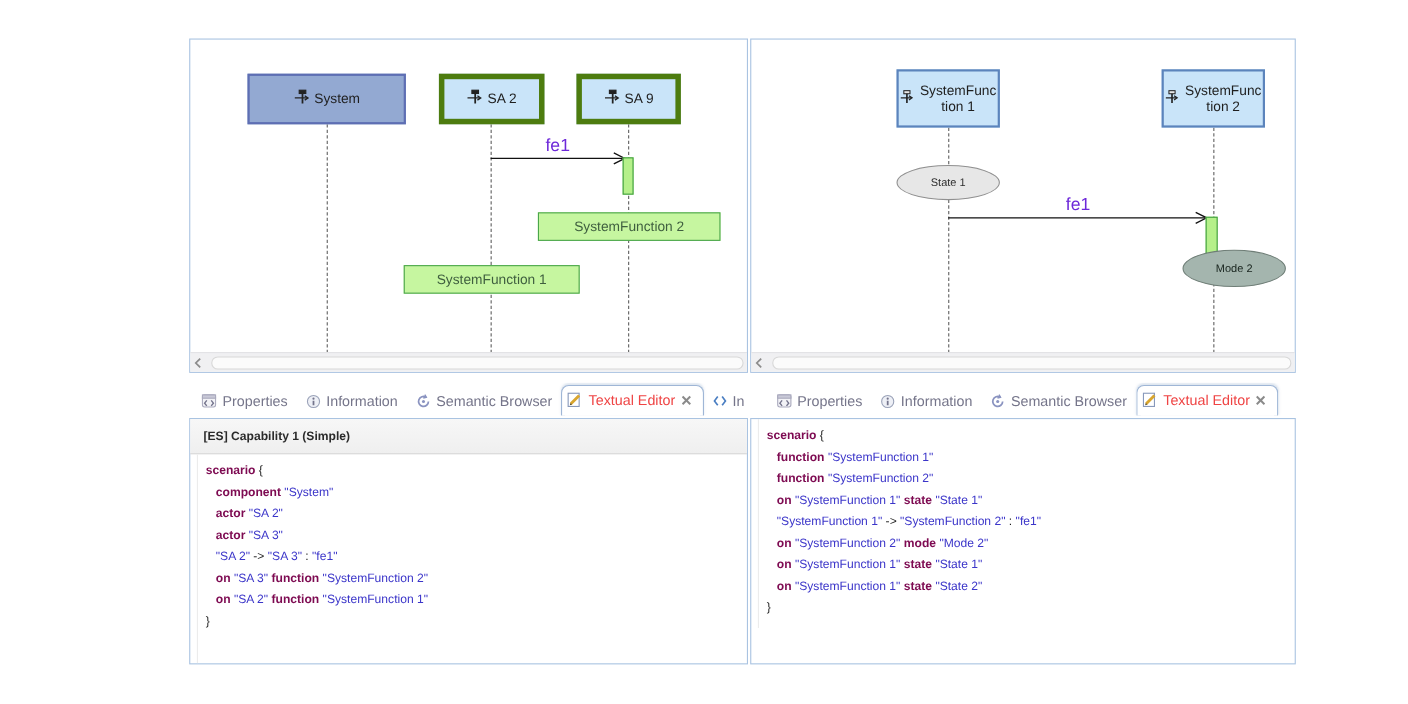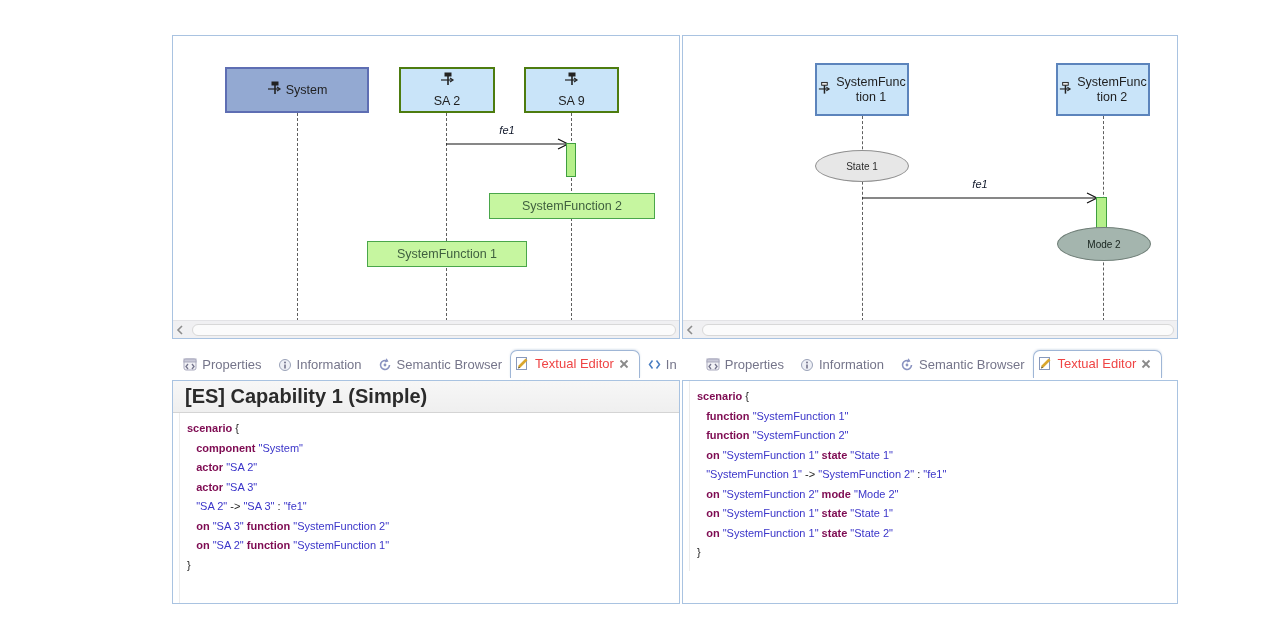--- a/index.html
+++ b/index.html
@@ -8,47 +8,47 @@
   .col { position:absolute; top:0; height:569px; }
   .col-left  { left:0;   width:508px; }
   .col-right { left:510px; width:496px; }
 
   
   .diagram-box { position:absolute; left:0; top:0; width:100%; height:304px; border:1px solid #a9c3e1; background:#ffffff; }
   .canvas { position:absolute; left:0; top:0; width:100%; height:284px; }
   .lifeline { position:absolute; width:0; border-left:1px dashed #5f5f5f; }
   .head { position:absolute; display:flex; align-items:center; justify-content:center; gap:4px; font-size:12.5px; color:#1f1f1f; }
   .head-system { background:#93a9d2; border:2px solid #5e6eb3; }
-  .head-actor  { background:#c9e4f9; border:2px solid #4d7c0f;flex-direction:column; }
+  .head-actor  { background:#c9e4f9; border:5px solid #4d7c0f; }
   .head-func   { background:#c9e4f9; border:2px solid #5c84bc; }
   .head-func .wrap-label { width:72px; text-align:center; word-break:break-all; line-height:15px; }
   .fnbox { position:absolute; background:#c6f6a0; border:1px solid #4aa64a; color:#3f5f3f;
            display:flex; align-items:center; justify-content:center; font-size:12.5px; }
   .execbar { position:absolute; background:#b5f08a; border:1px solid #3f9e3f; }
-  .msg-label { position:absolute; font-size:11px; color:#0f172a; transform:translateX(-50%);font-style:italic; }
+  .msg-label { position:absolute; font-size:16px; color:#6d28d9; transform:translateX(-50%); }
   .ellipse { position:absolute; border-radius:50%; display:flex; align-items:center; justify-content:center; font-size:10px; }
   .ellipse-state { background:#e7e7e7; border:1px solid #909090; color:#2d2d2d; }
   .ellipse-mode  { background:#a4b5ae; border:1px solid #6f7e77; color:#17231d; }
   .arrow-svg { position:absolute; overflow:visible; }
 
   
   .hscroll { position:absolute; left:0; top:284px; width:100%; height:18px; background:#f0f0f2; border-top:1px solid #e3e3e6; display:flex; align-items:center; }
   .hscroll .chev { width:16px; height:16px; display:flex; align-items:center; justify-content:center; }
   .hscroll .thumb { flex:1; height:12px; margin:0 3px; background:#fbfbfb; border:1px solid #d8d8d8; border-radius:6px; }
 
   
   .tabbar { position:absolute; left:0; top:313px; width:100%; height:30px; display:flex; align-items:flex-end; overflow:hidden;justify-content:center; }
   .tab { display:flex; align-items:center; gap:5px; font-size:13px; color:#75758a; padding:5px 8px 6px 8px; white-space:nowrap; }
   .tab.active { background:#ffffff; border:1px solid #9fb6d6; border-bottom:none; border-radius:7px 7px 0 0; color:#ef4444; box-shadow:0 -1px 2px rgba(120,150,190,.25); padding:5px 10px 7px 4px; }
   .tab.partial { max-width:40px; overflow:hidden; padding-right:0; flex:none; }
   .tab .ic { flex:none; display:flex; }
 
   
   .editor { position:absolute; left:0; top:345px; width:100%; height:224px; border:1px solid #a9c3e1; background:#ffffff; }
-  .ed-header { height:32px; background:linear-gradient(#f7f7f7,#efefef); border-bottom:1px solid #d4d4d4; display:flex; align-items:center; padding-left:12px; font-size:20px; font-weight:bold; color:#2b2b2b; }
+  .ed-header { height:32px; background:linear-gradient(#f7f7f7,#efefef); border-bottom:1px solid #d4d4d4; display:flex; align-items:center; padding-left:12px; font-size:11px; font-weight:bold; color:#2b2b2b; }
   .ed-code { position:relative; height:calc(100% - 32px); padding:6px 0 0 14px; font-size:11px; line-height:19.5px; white-space:pre; overflow:hidden; }
   .ed-code::before { content:""; position:absolute; left:6px; top:0; bottom:0; width:1px; background:#ececec; }
   .tok-kw  { color:#7e0b52; font-weight:bold; }
   .tok-str { color:#3b35c9; }
   .tok-pl  { color:#1c1c1c; }
 </style>
 </head>
 <body>
 
 <div class="wrapper">
@@ -220,21 +220,21 @@
           <span>State 1</span>
         </div>
 
         <div class="msg-label" style="left:297px; top:142px;">fe1</div>
         <svg class="arrow-svg" style="left:179px; top:155px;" width="238" height="14">
           <line x1="0" y1="7" x2="235" y2="7" stroke="#111" stroke-width="1.2"></line>
           <polyline points="225,2 235,7 225,12" fill="none" stroke="#111" stroke-width="1.2"></polyline>
         </svg>
         <div class="execbar" style="left:413px; top:161px; width:11px; height:35px;"></div>
 
-        <div class="ellipse ellipse-mode" style="left:374px; top:191px; width:94px; height:34px;text-align:center;">
+        <div class="ellipse ellipse-mode" style="left:392px; top:191px; width:94px; height:34px;text-align:center;">
           <span>Mode 2</span>
         </div>
       </div>
       <div class="hscroll">
         <span class="chev">
           <svg width="10" height="10" viewBox="0 0 10 10">
               <polyline points="6,1 2,5 6,9" fill="none" stroke="#8c8c8c" stroke-width="1.6"></polyline>
             </svg>
         </span>
         <div class="thumb"></div>

